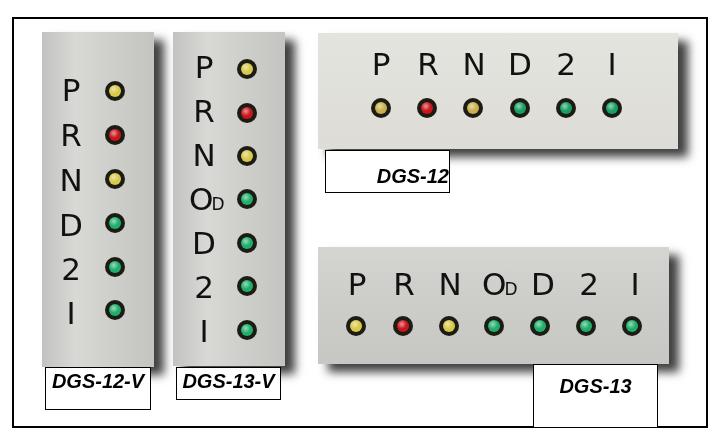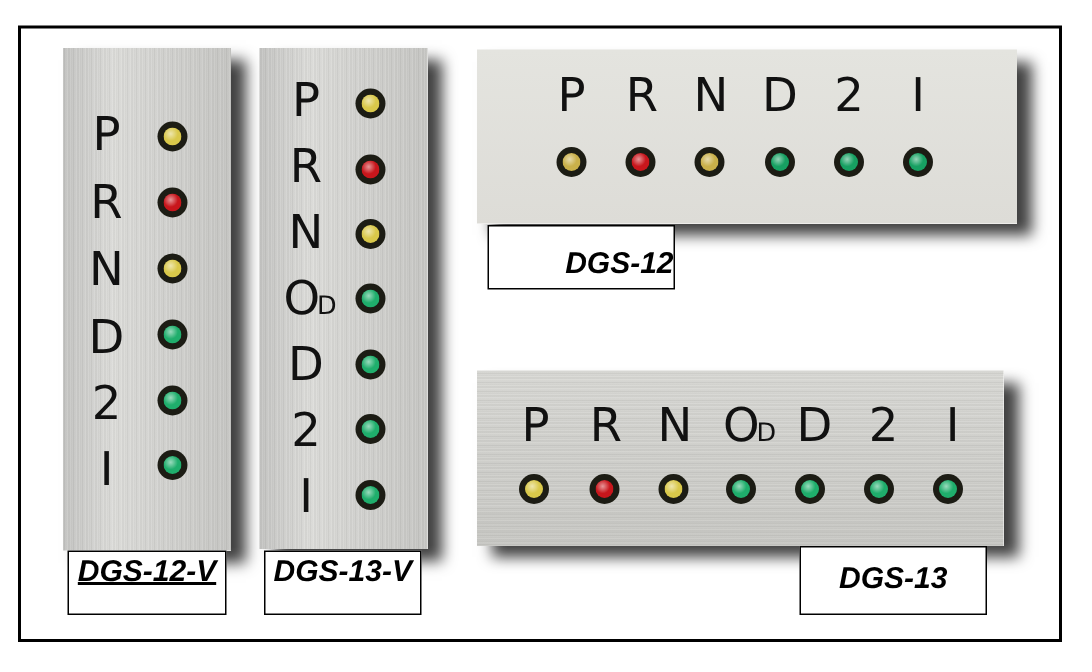--- a/index.html
+++ b/index.html
@@ -35,42 +35,42 @@
   <div class="glyph" style="left:14px;top:222px;">2</div>
   <div class="glyph" style="left:14px;top:266px;">I</div>
   <div class="led" style="left:63px;top:49px;--c:#d9c84a;"></div>
   <div class="led" style="left:63px;top:93px;--c:#c8161c;"></div>
   <div class="led" style="left:63px;top:137px;--c:#d9c84a;"></div>
   <div class="led" style="left:63px;top:181px;--c:#1fae6c;"></div>
   <div class="led" style="left:63px;top:225px;--c:#1fae6c;"></div>
   <div class="led" style="left:63px;top:268px;--c:#1fae6c;"></div>
 </div>
 <div class="tag" style="left:45px;top:367px;width:106px;height:43px;">
-  <span style="top:2px;text-decoration:underline;">DGS-12-V</span>
+  <span style="top:2px;">DGS-12-V</span>
 </div>
 
 <div class="plate" style="left:173px;top:32px;width:112px;height:334px;">
   <div class="glyph" style="left:16px;top:20px;">P</div>
   <div class="glyph" style="left:16px;top:64px;">R</div>
   <div class="glyph" style="left:16px;top:108px;">N</div>
   <div class="glyph" style="left:16px;top:152px;width:42px;text-align:left;">
     <span>O</span><span class="sub">D</span>
   </div>
   <div class="glyph" style="left:16px;top:196px;">D</div>
   <div class="glyph" style="left:16px;top:240px;">2</div>
   <div class="glyph" style="left:16px;top:284px;">I</div>
   <div class="led" style="left:64px;top:27px;--c:#d9c84a;"></div>
   <div class="led" style="left:64px;top:71px;--c:#c8161c;"></div>
   <div class="led" style="left:64px;top:114px;--c:#d9c84a;"></div>
   <div class="led" style="left:64px;top:157px;--c:#1fae6c;"></div>
   <div class="led" style="left:64px;top:201px;--c:#1fae6c;"></div>
   <div class="led" style="left:64px;top:244px;--c:#1fae6c;"></div>
   <div class="led" style="left:64px;top:288px;--c:#1fae6c;"></div>
 </div>
-<div class="tag" style="left:176px;top:367px;width:105px;height:43px;">
+<div class="tag" style="left:176px;top:367px;width:105px;height:33px;">
   <span style="top:2px;">DGS-13-V</span>
 </div>
 
 <div class="plate h light" style="left:318px;top:33px;width:360px;height:116px;">
   <div class="glyph" style="left:48px;top:16px;">P</div>
   <div class="glyph" style="left:95px;top:16px;">R</div>
   <div class="glyph" style="left:141px;top:16px;">N</div>
   <div class="glyph" style="left:187px;top:16px;">D</div>
   <div class="glyph" style="left:233px;top:16px;">2</div>
   <div class="glyph" style="left:279px;top:16px;">I</div>
@@ -96,15 +96,15 @@
   <div class="glyph" style="left:256px;top:22px;">2</div>
   <div class="glyph" style="left:302px;top:22px;">I</div>
   <div class="led" style="left:28px;top:69px;--c:#d9c84a;"></div>
   <div class="led" style="left:75px;top:69px;--c:#c8161c;"></div>
   <div class="led" style="left:121px;top:69px;--c:#d9c84a;"></div>
   <div class="led" style="left:166px;top:69px;--c:#1fae6c;"></div>
   <div class="led" style="left:212px;top:69px;--c:#1fae6c;"></div>
   <div class="led" style="left:258px;top:69px;--c:#1fae6c;"></div>
   <div class="led" style="left:304px;top:69px;--c:#1fae6c;"></div>
 </div>
-<div class="tag" style="left:533px;top:364px;width:125px;height:46px;">
+<div class="tag" style="left:533px;top:364px;width:125px;height:64px;">
   <span style="top:10px;">DGS-13</span>
 </div>
 
 </body></html>

